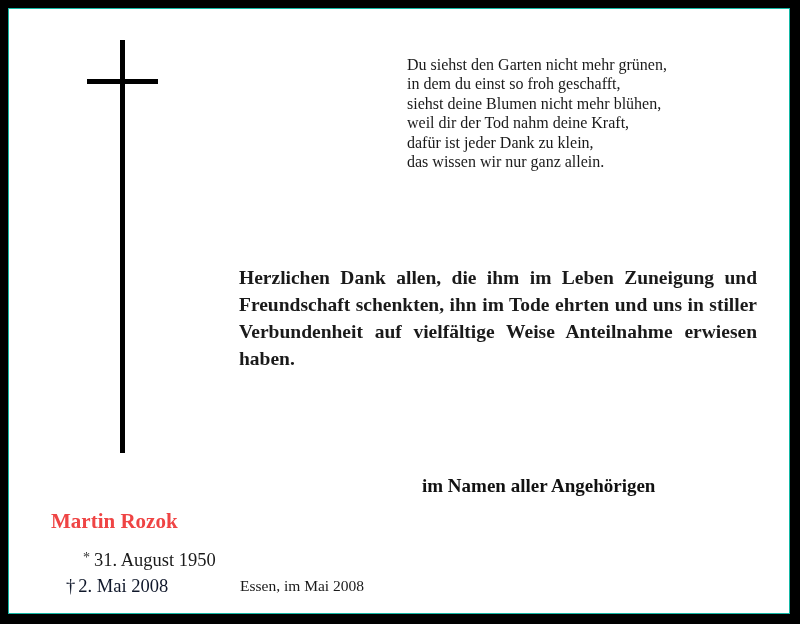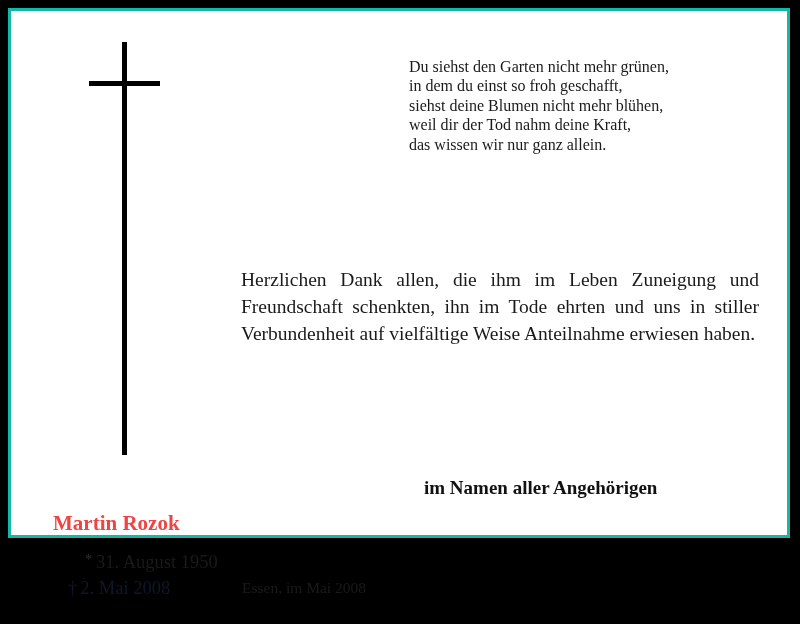--- a/index.html
+++ b/index.html
@@ -3,33 +3,33 @@
   <meta charset="utf-8">
   <style>
     html, body { margin: 0; padding: 0; }
     body {
       width: 800px; height: 624px; position: relative; overflow: hidden;
       background: #000;
       font-family: "Liberation Serif", "DejaVu Serif", serif;
       color: #111;
     }
     .card {
-      position: absolute; left: 8px; top: 8px; width: 782px; height: 530px;
-      background: #fff; border: 3px solid #14b8a6; box-sizing: border-box;
+      position: absolute; left: 8px; top: 8px; width: 782px; height: 606px;
+      background: #fff; border: 1px solid #14b8a6; box-sizing: border-box;
     }
     .cross-v { position: absolute; left: 111px; top: 31px; width: 5px; height: 413px; background: #000; }
     .cross-h { position: absolute; left: 78px; top: 70px; width: 71px; height: 5px; background: #000; }
     .poem {
       position: absolute; left: 398px; top: 46px;
       font-size: 16px; line-height: 19.4px; color: #1a1a1a;
     }
     .poem div { white-space: nowrap; }
     .thanks {
       position: absolute; left: 230px; top: 255px; width: 518px;
-      font-size: 19.5px; line-height: 27px; text-align: justify; color: #1a1a1a;
+      font-size: 19.5px; line-height: 27px; text-align: justify; color: #1a1a1a; font-weight: bold;
     }
     .signer {
       position: absolute; left: 413px; top: 431px;
       font-size: 19px; font-weight: bold; color: #111;
     }
     .signer-sub {
       position: absolute; left: 413px; top: 466px;
       font-size: 19px; font-weight: bold; color: #111;
     }
     .deceased {
@@ -58,20 +58,21 @@
   <div>
     <div class="cross-v"></div>
     <div class="cross-h"></div>
   </div>
 
   <div class="poem">
     <div>Du siehst den Garten nicht mehr grünen,</div>
     <div>in dem du einst so froh geschafft,</div>
     <div>siehst deine Blumen nicht mehr blühen,</div>
     <div>weil dir der Tod nahm deine Kraft,</div>
+    <div>dafür ist jeder Dank zu klein,</div>
     <div>das wissen wir nur ganz allein.</div>
   </div>
 
   <div class="thanks">Herzlichen Dank allen, die ihm im Leben Zuneigung und Freundschaft schenkten, ihn im Tode ehrten und uns in stiller Verbundenheit auf vielfältige Weise Anteilnahme erwiesen haben.</div>
 
   <div class="signer-sub">im Namen aller Angehörigen</div>
 
   <div class="deceased">Martin Rozok</div>
 
   <div class="born">

